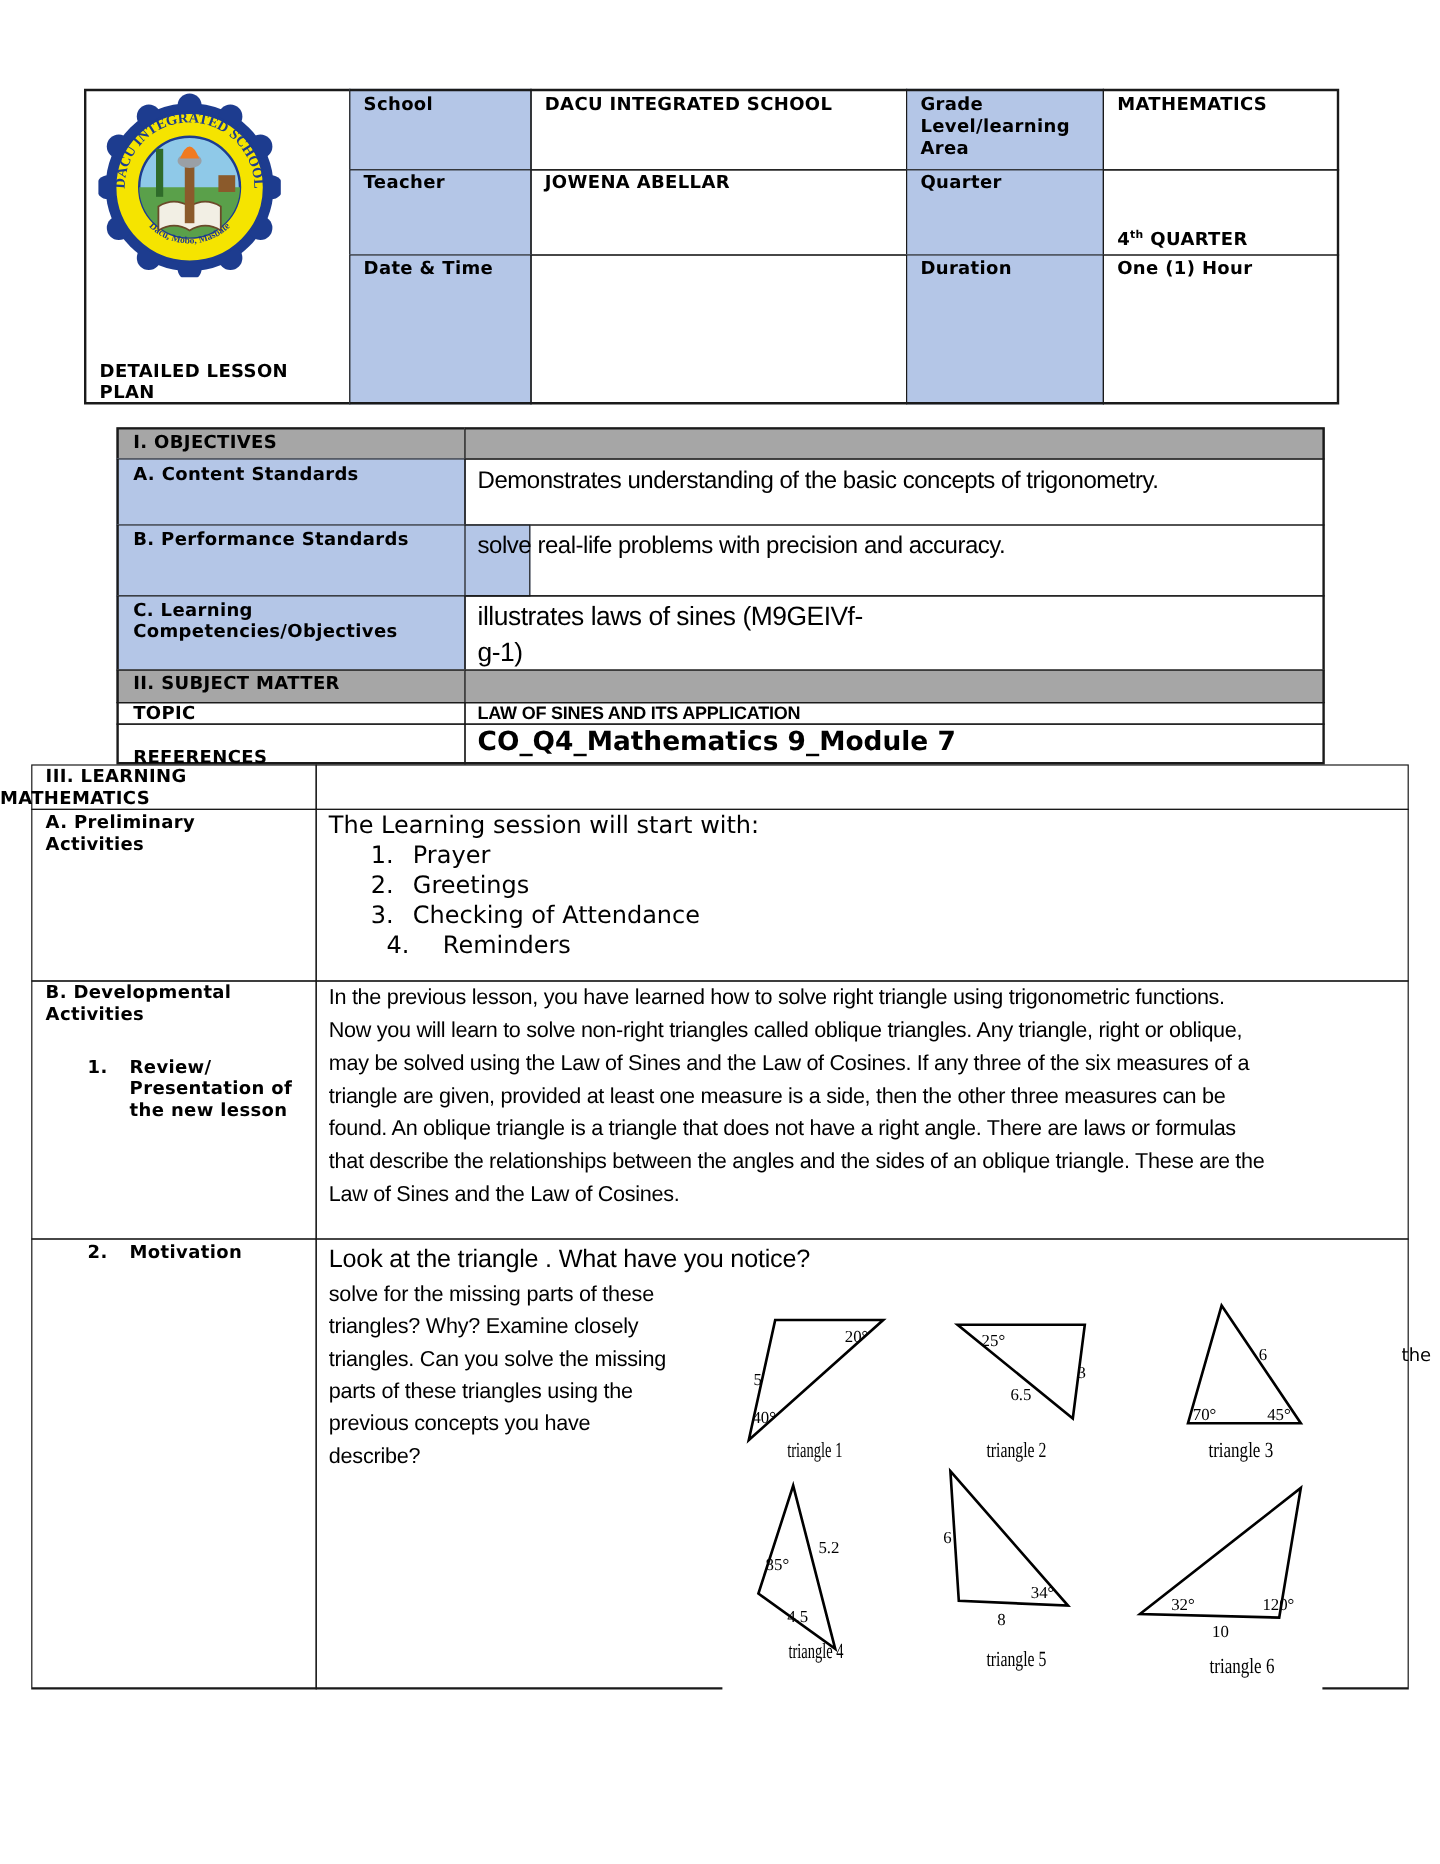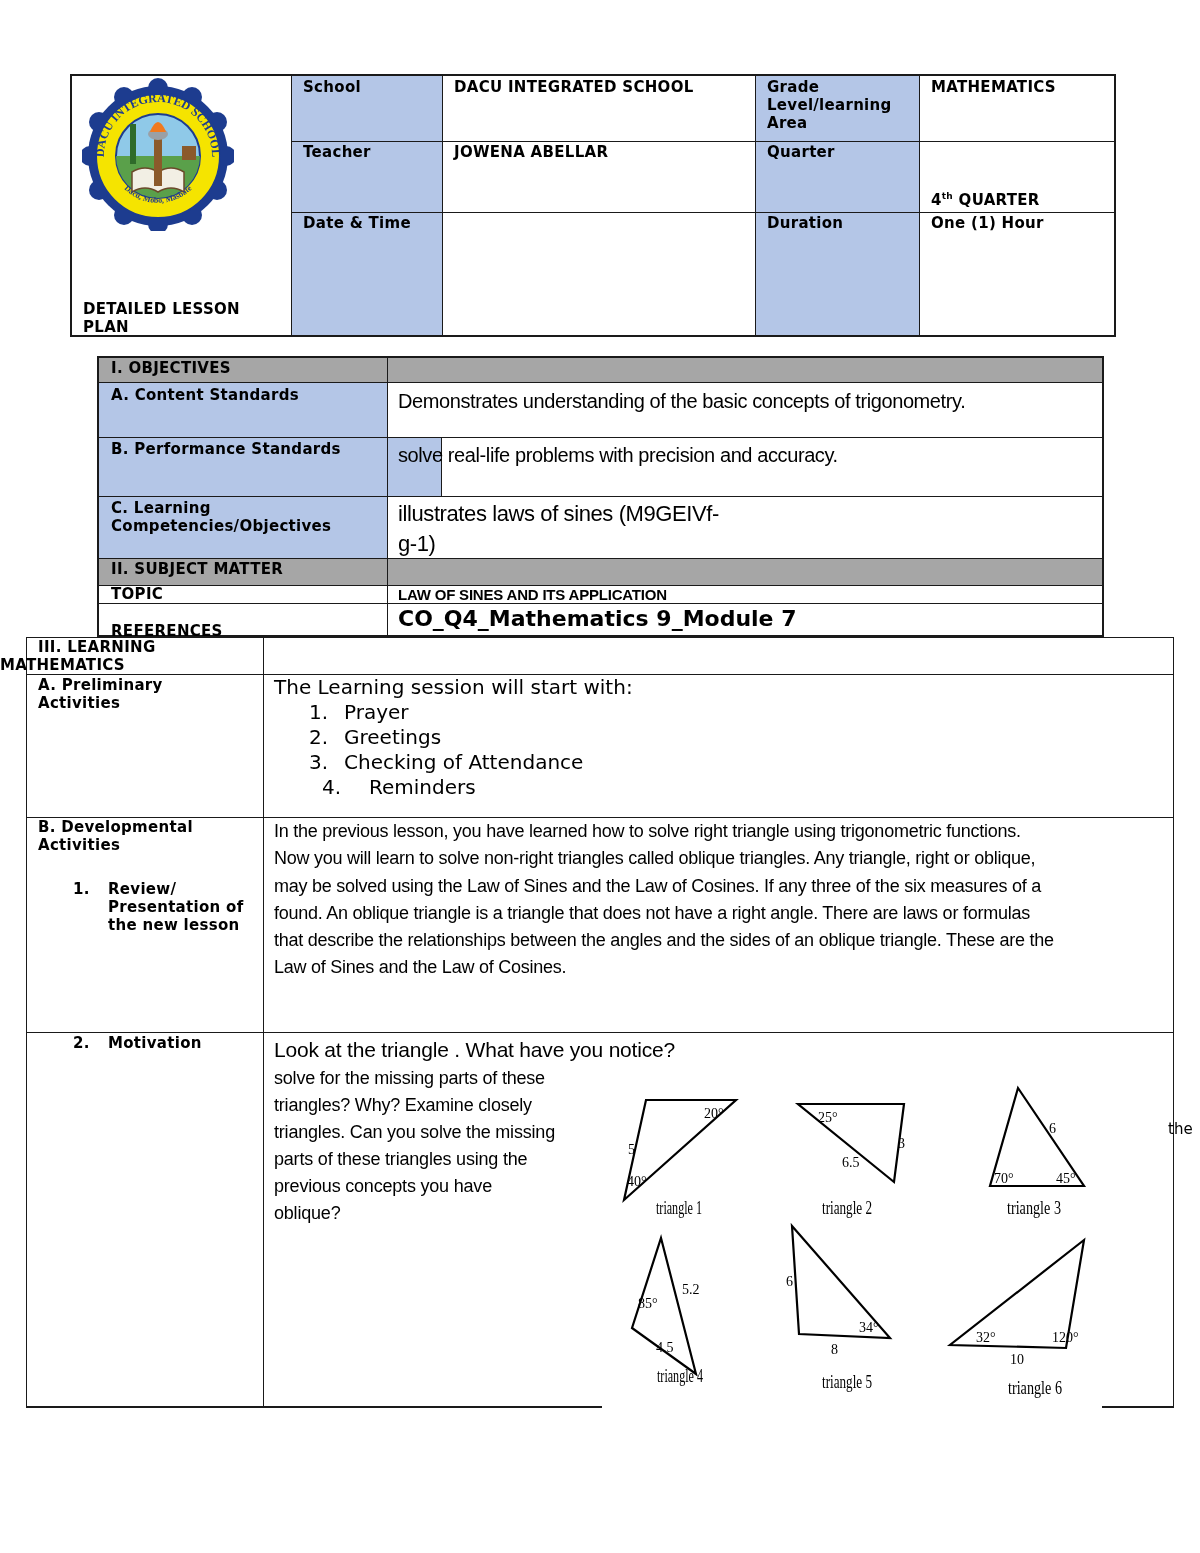--- a/index.html
+++ b/index.html
@@ -186,40 +186,41 @@
       <div>Presentation of</div>
       <div>the new lesson</div>
     </div>
   </div>
 </div>
 <div class="cell" style="left:263px;top:817px;width:911px;height:216px;">
   <div class="abs cal" style="left:10px;top:0px;font-size:18px;line-height:27.3px;letter-spacing:-0.25px;white-space:nowrap;">
     <div>In the previous lesson, you have learned how to solve right triangle using trigonometric functions.</div>
     <div>Now you will learn to solve non-right triangles called oblique triangles. Any triangle, right or oblique,</div>
     <div>may be solved using the Law of Sines and the Law of Cosines. If any three of the six measures of a</div>
+    <div>triangle are given, provided at least one measure is a side, then the other three measures can be</div>
     <div>found. An oblique triangle is a triangle that does not have a right angle. There are laws or formulas</div>
     <div>that describe the relationships between the angles and the sides of an oblique triangle. These are the</div>
     <div>Law of Sines and the Law of Cosines.</div>
   </div>
 </div>
 
 <div class="cell" style="left:26px;top:1032px;width:238px;height:376px;border-bottom-width:2px;text-decoration:underline;">
   <div class="abs lbl" style="left:46px;top:1px;">
     <span style="display:inline-block;width:35px;">2.</span><span>Motivation</span>
   </div>
 </div>
 <div class="cell" style="left:263px;top:1032px;width:911px;height:376px;border-bottom-width:2px;">
   <div class="abs cal" style="left:10px;top:4px;font-size:21px;line-height:26px;letter-spacing:-0.2px;">Look at the triangle . What have you notice?</div>
   <div class="abs cal" style="left:10px;top:32px;font-size:18px;line-height:26.9px;letter-spacing:-0.2px;white-space:nowrap;">
     <div>solve for the missing parts of these</div>
     <div>triangles? Why? Examine closely</div>
     <div>triangles. Can you solve the missing</div>
     <div>parts of these triangles using the</div>
     <div>previous concepts you have</div>
-    <div>oblique?</div>
+    <div>describe?</div>
   </div>
   <div class="abs dv" style="left:904px;top:87px;font-size:15px;">the</div>
 </div>
 
 <div class="abs" style="left:602px;top:1070px;width:500px;height:342px;background:#ffffff;">
   <svg width="500" height="342" viewBox="0 0 500 342">
     <g stroke="#000" fill="none" stroke-width="2.2" stroke-linejoin="miter">
 
       <polygon points="44,30 134,30 22,130"></polygon>
 

